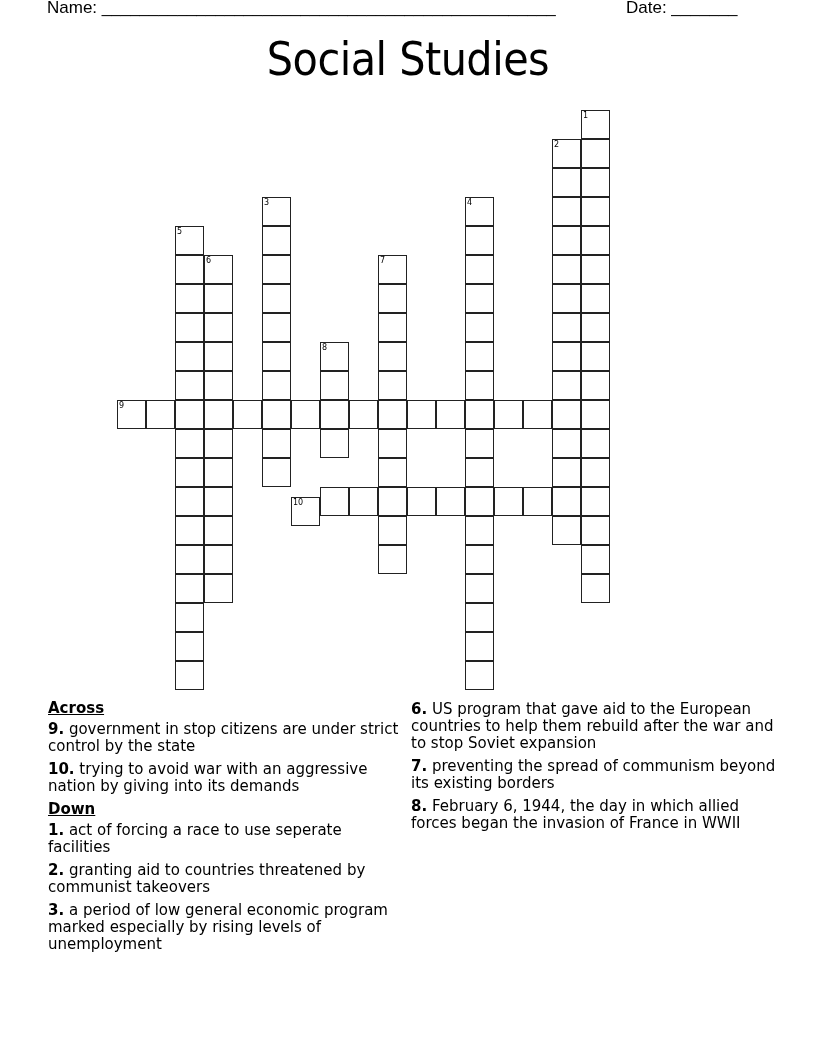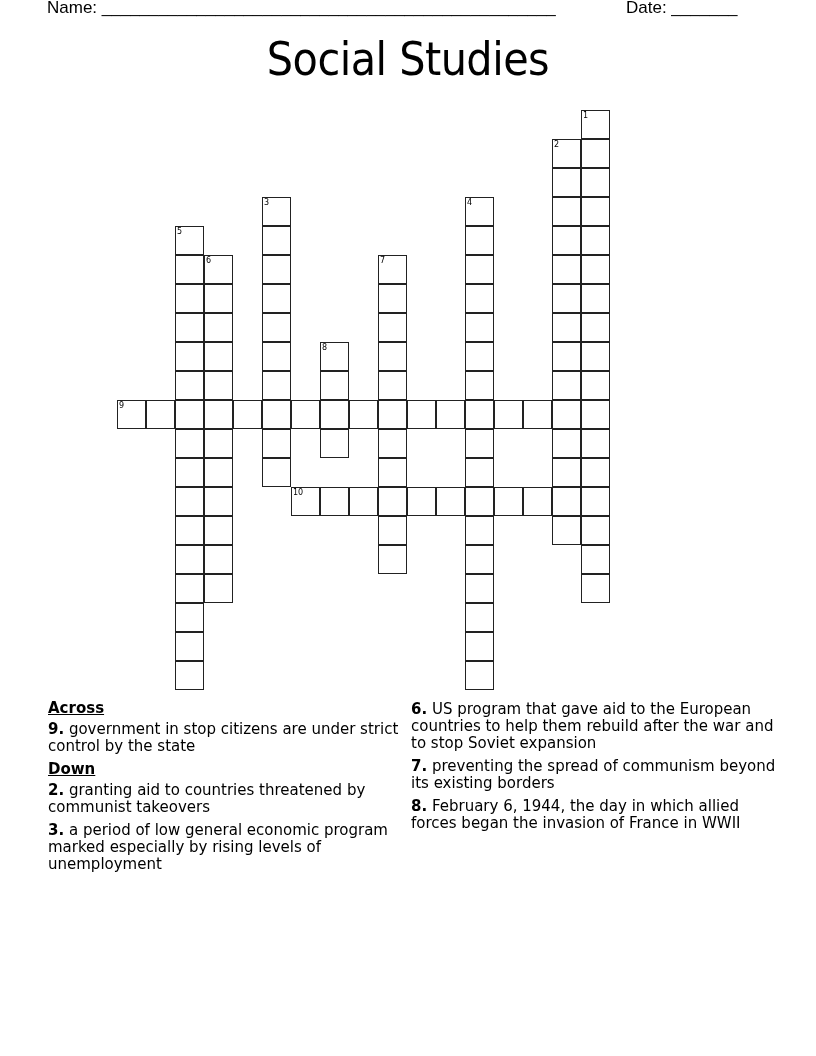--- a/index.html
+++ b/index.html
@@ -149,35 +149,37 @@
       <span class="num">9</span>
     </div>
     <div class="cell" style="left: 146px; top: 400px;"></div>
     <div class="cell" style="left: 233px; top: 400px;"></div>
     <div class="cell" style="left: 291px; top: 400px;"></div>
     <div class="cell" style="left: 349px; top: 400px;"></div>
     <div class="cell" style="left: 407px; top: 400px;"></div>
     <div class="cell" style="left: 436px; top: 400px;"></div>
     <div class="cell" style="left: 494px; top: 400px;"></div>
     <div class="cell" style="left: 523px; top: 400px;"></div>
-    <div class="cell" style="left: 291px; top: 487px; text-decoration: underline;">
+    <div class="cell" style="left: 291px; top: 497px; text-decoration: underline;">
       <span class="num">10</span>
     </div>
     <div class="cell" style="left: 320px; top: 487px;"></div>
     <div class="cell" style="left: 349px; top: 487px;"></div>
     <div class="cell" style="left: 407px; top: 487px;"></div>
     <div class="cell" style="left: 436px; top: 487px;"></div>
     <div class="cell" style="left: 494px; top: 487px;"></div>
     <div class="cell" style="left: 523px; top: 487px;"></div>
   </div>
 
 <div class="clues left">
   <div class="clue-heading">Across</div>
   <div class="clue"><b>9.</b> <span>government in stop citizens are under strict control by the state</span></div>
+  <div class="clue"><b>10.</b> <span>trying to avoid war with an aggressive nation by giving into its demands</span></div>
   <div class="clue-heading">Down</div>
+  <div class="clue"><b>1.</b> <span>act of forcing a race to use seperate facilities</span></div>
   <div class="clue"><b>2.</b> <span>granting aid to countries threatened by communist takeovers</span></div>
   <div class="clue"><b>3.</b> <span>a period of low general economic program marked especially by rising levels of unemployment</span></div>
 </div>
 
 <div class="clues right">
   <div class="clue"><b>6.</b> <span>US program that gave aid to the European countries to help them rebuild after the war and to stop Soviet expansion</span></div>
   <div class="clue"><b>7.</b> <span>preventing the spread of communism beyond its existing borders</span></div>
   <div class="clue"><b>8.</b> <span>February 6, 1944, the day in which allied forces began the invasion of France in WWII</span></div>
 </div>
 

